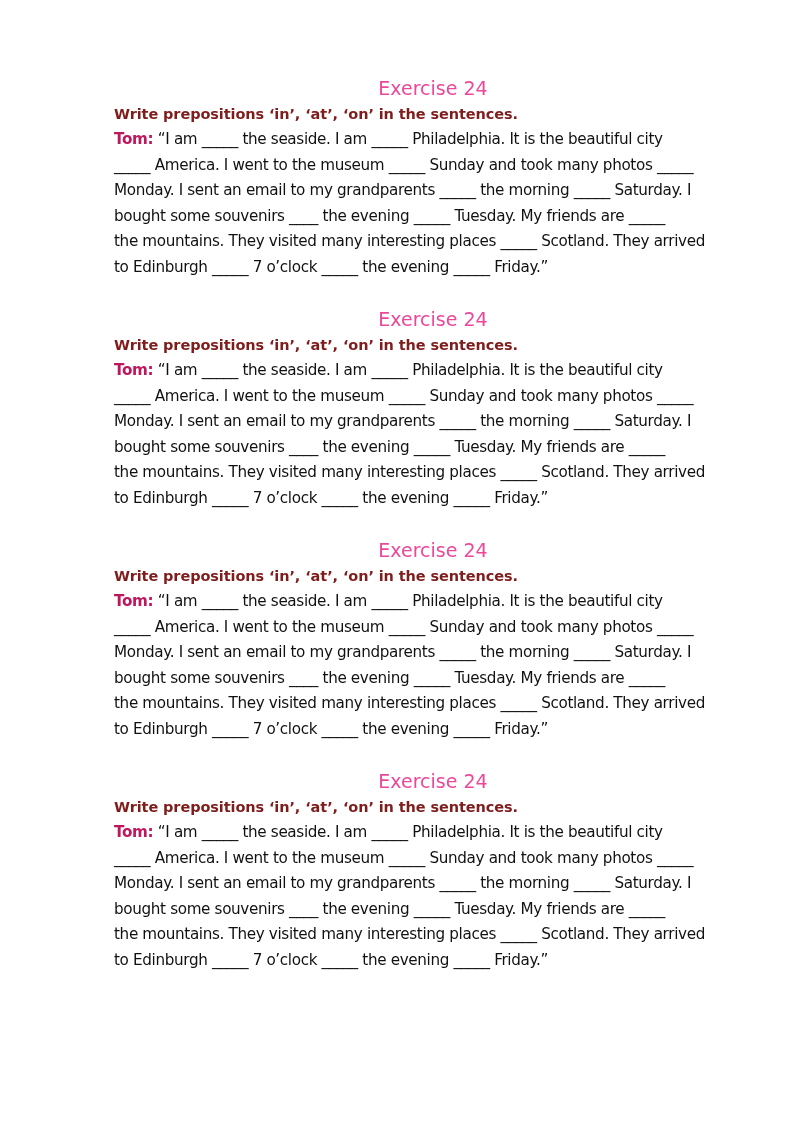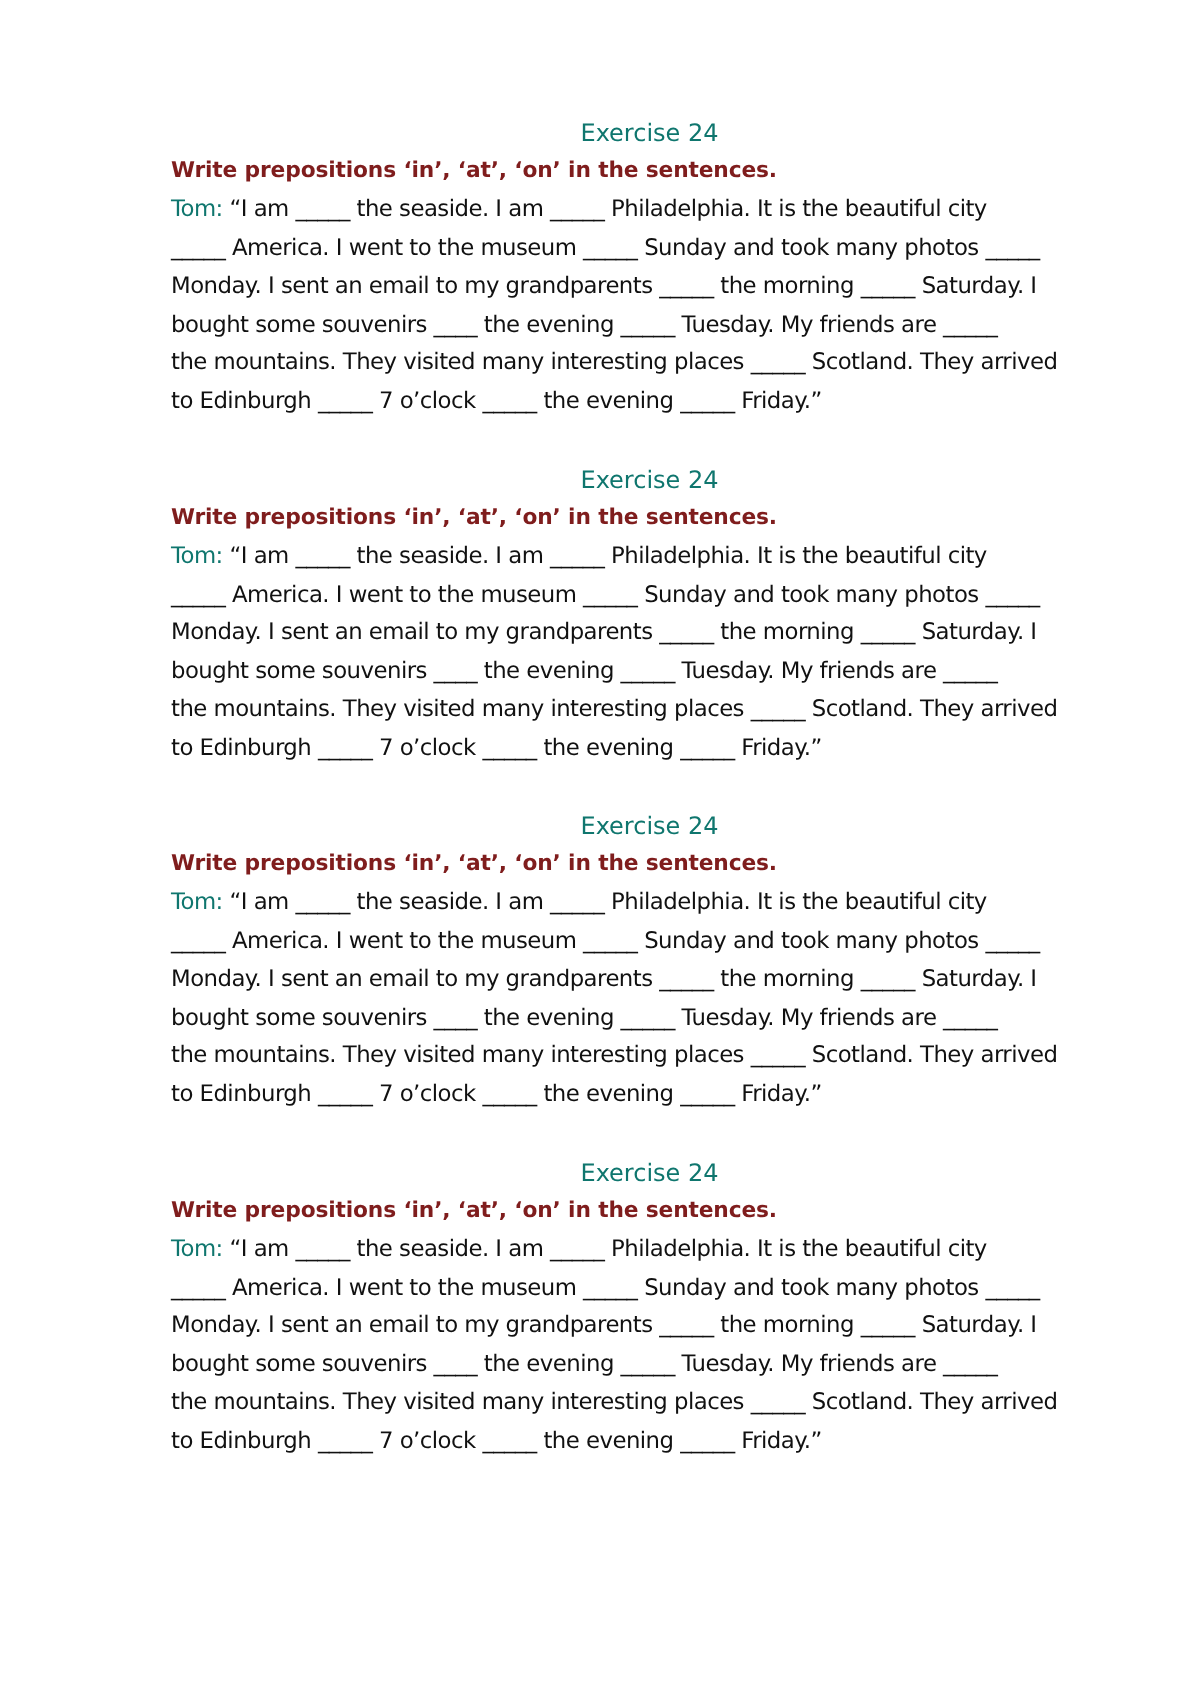--- a/index.html
+++ b/index.html
@@ -1,21 +1,21 @@
 <!DOCTYPE html>
 <html><head>
 <meta charset="utf-8">
 <style>
   html, body { margin:0; padding:0; background:#ffffff; }
   body { width:794px; height:1123px; position:relative; overflow:hidden; font-family:"DejaVu Sans", sans-serif; }
   .block { position:absolute; left:114px; width:630px; }
-  .title { text-align:center; color:#0f766e; font-size:16px; height:25px; line-height:25px; margin-left:8px; }
+  .title { text-align:center; color:#ec4899; font-size:19px; height:25px; line-height:25px; margin-left:8px; }
   .instr { color:#7f1d1d; font-size:14.5px; font-weight:bold; height:26px; line-height:26px; letter-spacing:-0.1px; }
   .line { color:#111; font-size:15.2px; height:25.6px; line-height:25.6px; white-space:nowrap; letter-spacing:-0.35px; }
-  .speaker { color:#0f766e; font-weight:normal; }
+  .speaker { color:#be185d; font-weight:bold; }
 </style>
 </head>
 <body>
 
 <div class="block" style="top:76px;">
   <div class="title">Exercise 24</div>
   <div class="instr">Write prepositions ‘in’, ‘at’, ‘on’ in the sentences.</div>
   <div class="line"><span class="speaker">Tom:</span> <span>“I am _____ the seaside. I am _____ Philadelphia. It is the beautiful city</span></div>
   <div class="line">_____ America. I went to the museum _____ Sunday and took many photos _____</div>
   <div class="line">Monday. I sent an email to my grandparents _____ the morning _____ Saturday. I</div>

